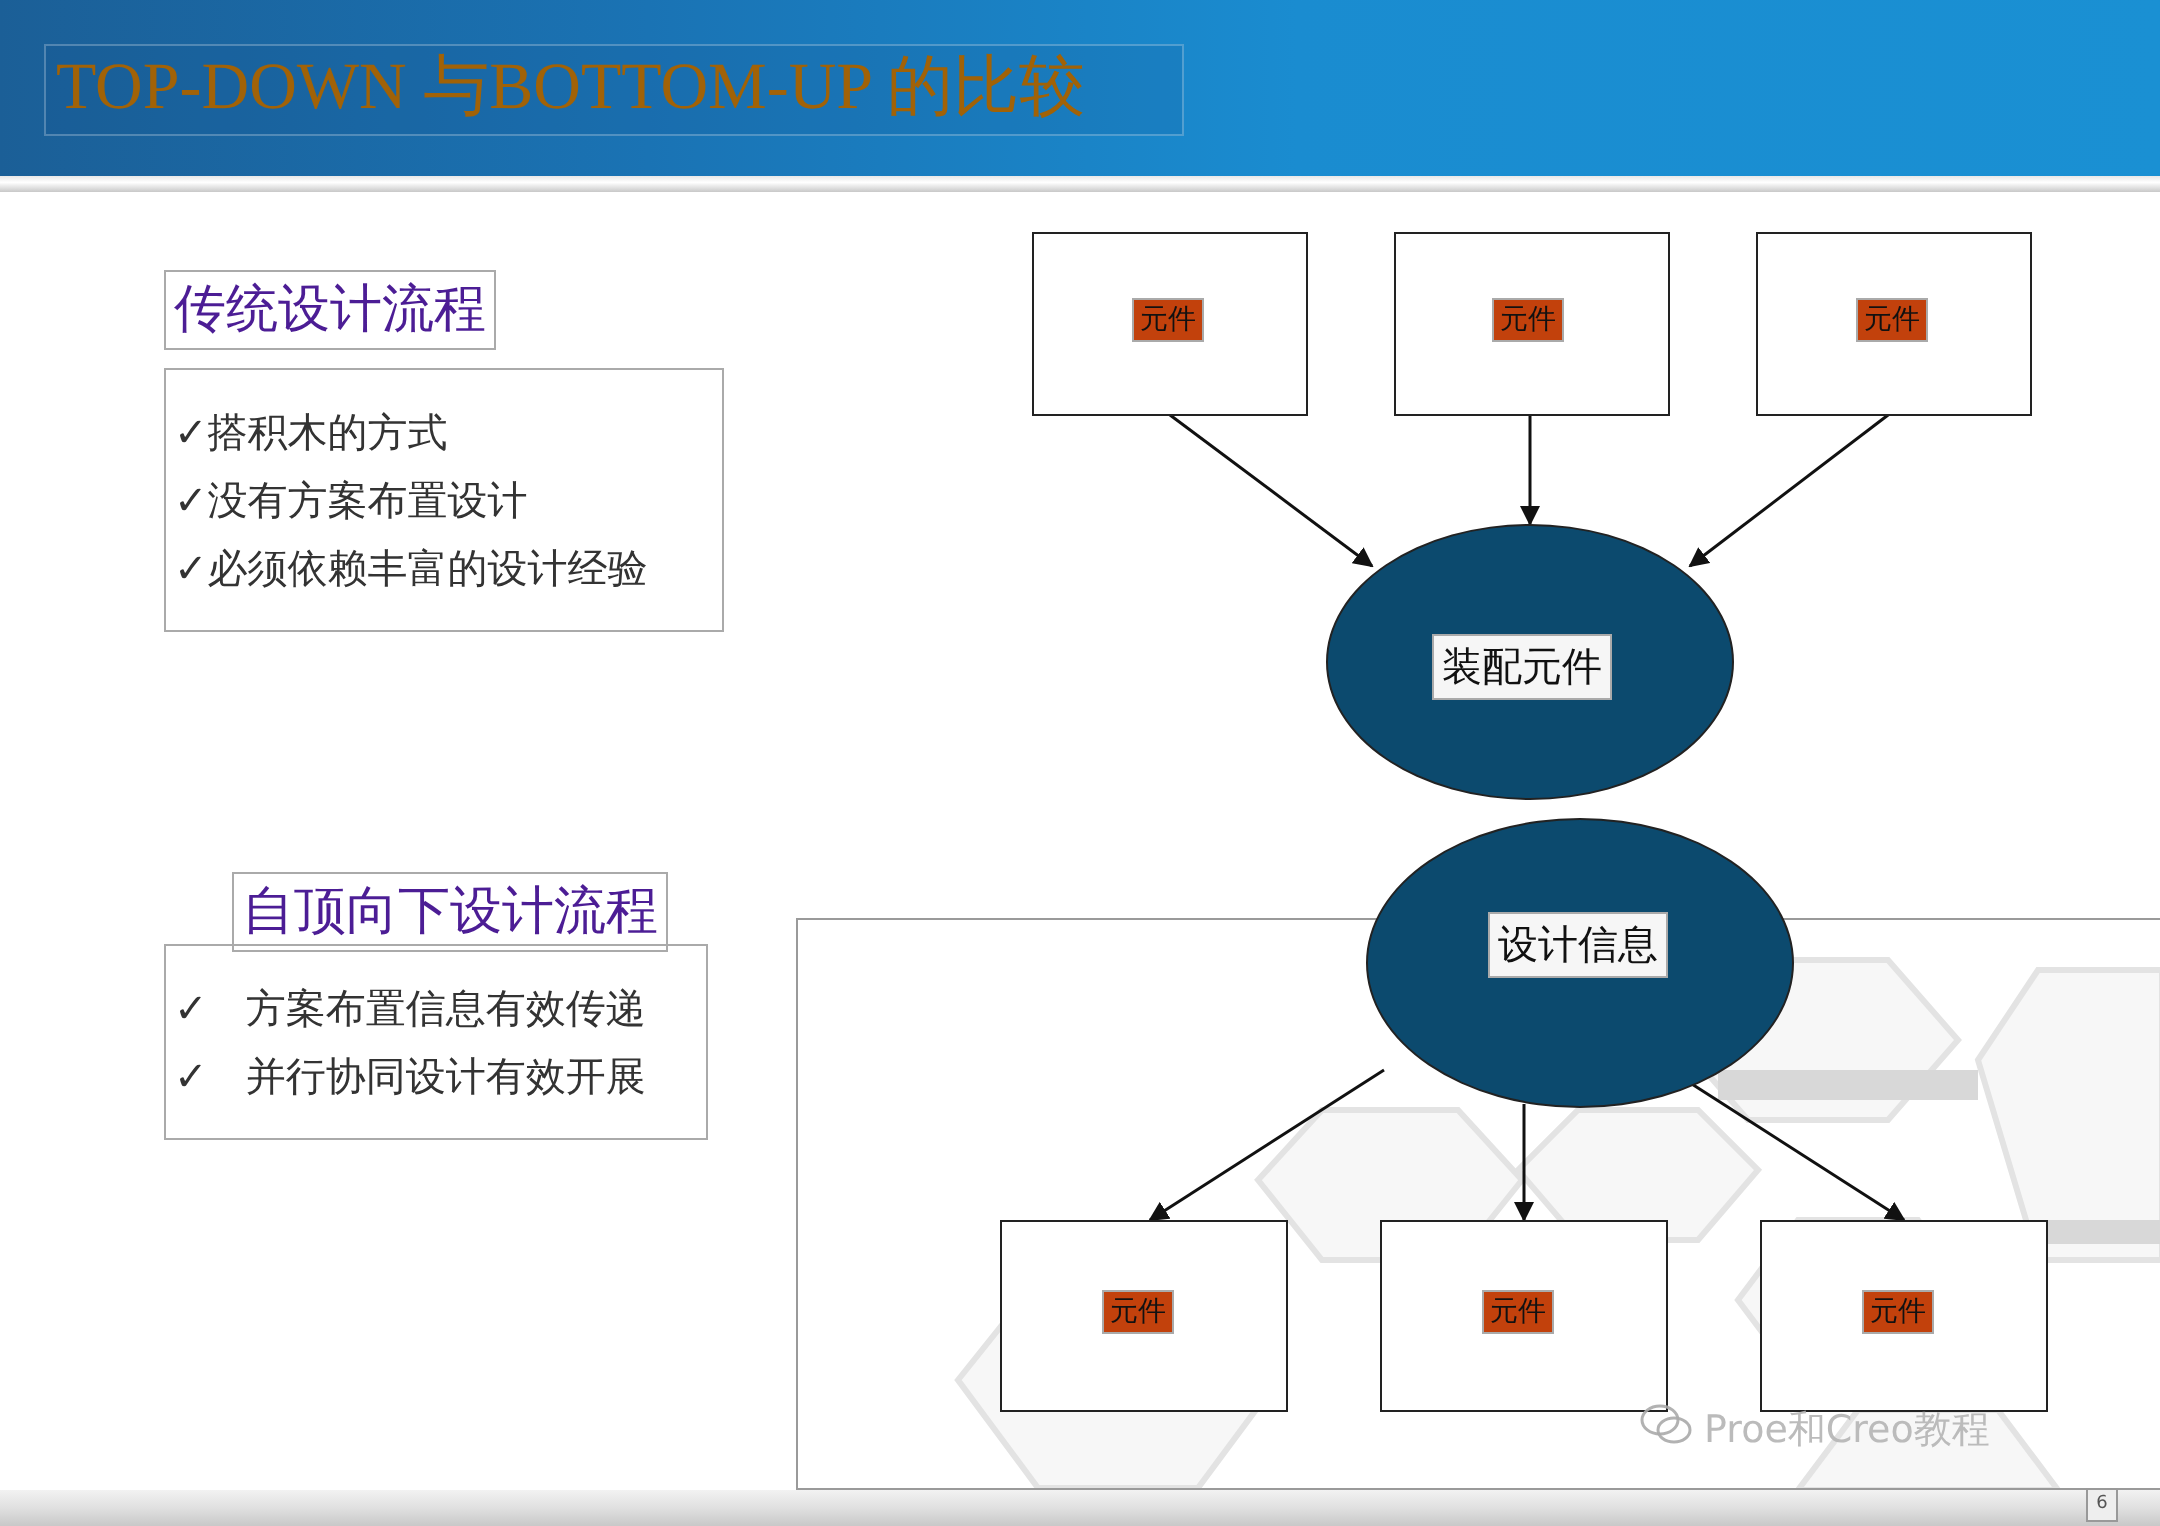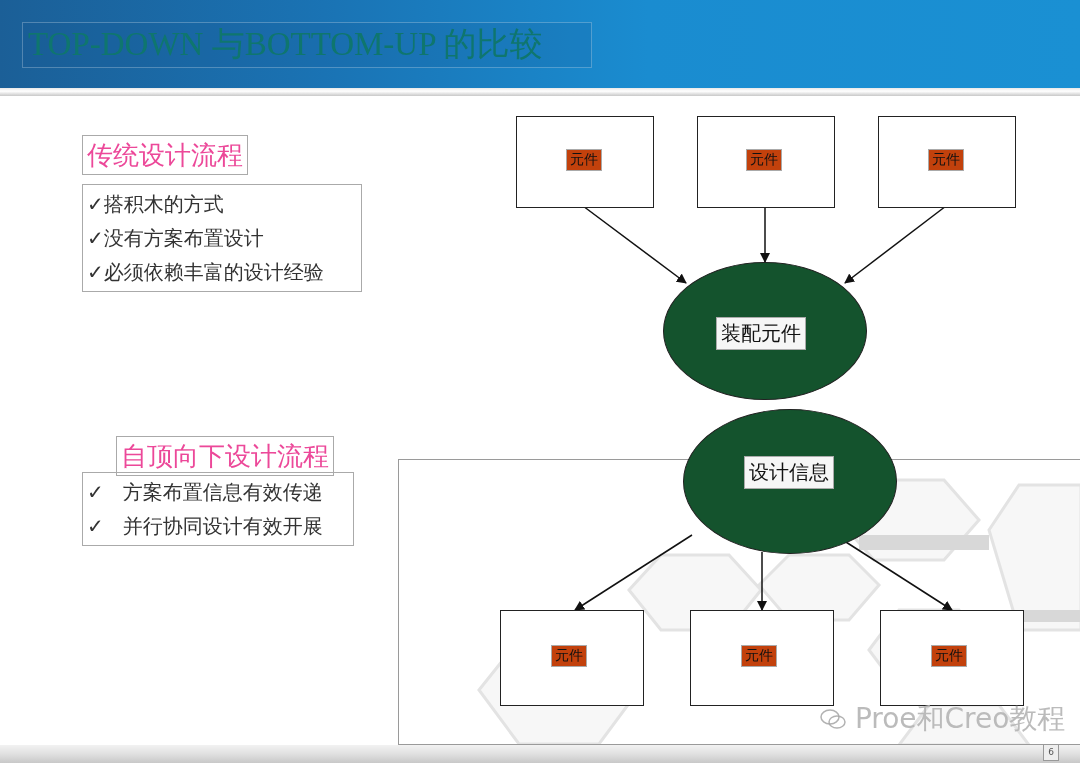--- a/index.html
+++ b/index.html
@@ -5,38 +5,38 @@
   html, body { margin:0; padding:0; }
   body { width:1080px; height:763px; position:relative; overflow:hidden; background:#ffffff;
          font-family:"DejaVu Sans", "Liberation Sans", sans-serif; }
   .header { position:absolute; left:0; top:0; width:1080px; height:88px;
             background:linear-gradient(90deg,#1b5f97 0%,#1a73b4 30%,#1a8cd0 60%,#1a90d3 100%); }
   .header-sep { position:absolute; left:0; top:88px; width:1080px; height:8px;
                 background:linear-gradient(180deg,#e8e8e8 0%,#ffffff 40%,#c8c8c8 100%); }
   .title-box { position:absolute; left:22px; top:22px; width:568px; height:44px;
                border:1px solid rgba(255,255,255,0.25); background:rgba(20,80,140,0.15); }
   .title { position:absolute; left:28px; top:22px; height:44px; line-height:44px;
-           color:#0f766e; font-family:"Liberation Serif", "DejaVu Serif", serif; font-size:33px; white-space:nowrap; }
+           color:#a16207; font-family:"Liberation Serif", "DejaVu Serif", serif; font-size:33px; white-space:nowrap; }
   .footer { position:absolute; left:0; top:745px; width:1080px; height:18px;
             background:linear-gradient(180deg,#f2f2f2 0%,#e0e0e0 50%,#c8c8c8 100%); }
   .page-num { position:absolute; left:1043px; top:744px; width:14px; height:15px; border:1px solid #999;
               background:#eee; font-size:9px; color:#555; text-align:center; line-height:15px; }
-  .heading { position:absolute; border:1px solid #aaa; color:#ec4899; font-size:26px; padding:0 4px; line-height:38px; }
-  .list { position:absolute; border:1px solid #aaa; color:#333; font-size:20px; padding:2px 4px; }
+  .heading { position:absolute; border:1px solid #aaa; color:#4c1d95; font-size:26px; padding:0 4px; line-height:38px; }
+  .list { position:absolute; border:1px solid #aaa; color:#333; font-size:20px; padding:14px 4px; }
   .list div { line-height:34px; white-space:nowrap; }
   .bg-panel { position:absolute; left:398px; top:459px; width:682px; height:284px;
               border:1px solid #9a9a9a; border-right:none; overflow:hidden; background:#fff; }
   .box { position:absolute; border:1.5px solid #222; background:#fff; }
   .lbl { position:absolute; border:1px solid #aaa; background:#c2410c; color:#111; font-size:14px;
          padding:1px 3px; white-space:nowrap; }
-  .ell { position:absolute; border:1.5px solid #222; border-radius:50%; background:#14532d; }
+  .ell { position:absolute; border:1.5px solid #222; border-radius:50%; background:#0c4a6e; }
   .ell-lbl { position:absolute; border:1px solid #aaa; background:#f6f6f6; color:#111; font-size:20px;
              padding:2px 4px; white-space:nowrap; }
   svg.arrows { position:absolute; left:0; top:0; }
-  .wm { position:absolute; left:820px; top:700px; color:rgba(180,180,180,0.9); font-size:28px; white-space:nowrap;
+  .wm { position:absolute; left:820px; top:700px; color:rgba(180,180,180,0.9); font-size:19px; white-space:nowrap;
         font-family:"DejaVu Sans", sans-serif; }
 </style>
 </head>
 <body>
 
 <div class="header"></div>
 <div class="header-sep"></div>
 <div class="title-box"></div>
 <div class="title">TOP-DOWN 与BOTTOM-UP 的比较</div>
 

